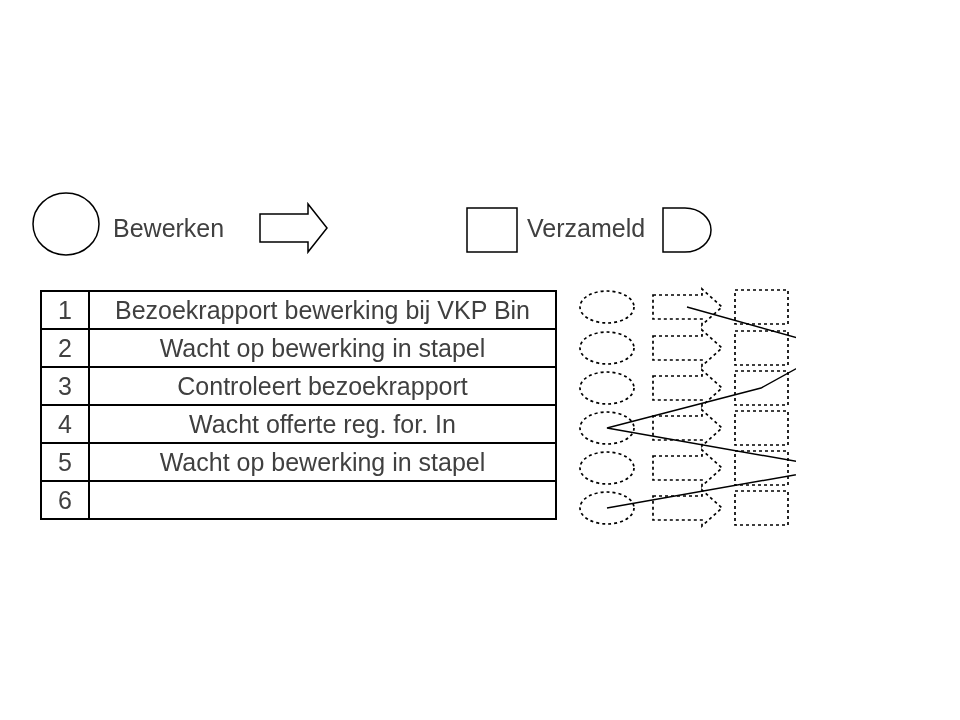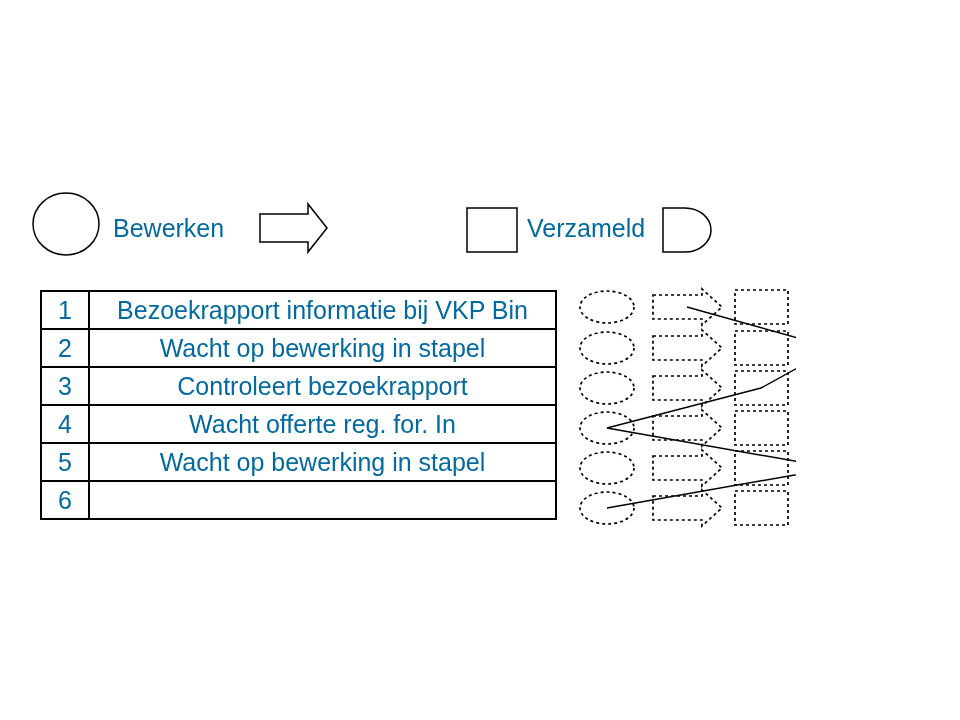--- a/index.html
+++ b/index.html
@@ -1,18 +1,18 @@
 <!DOCTYPE html>
 <html><head>
 <meta charset="utf-8">
 <style>
   html,body{margin:0;padding:0;background:#ffffff;}
   .canvas{
     position:relative;width:796px;height:720px;background:#ffffff;
-    font-family:"Liberation Sans",sans-serif;color:#0369a1;overflow:hidden;
+    font-family:"Liberation Sans",sans-serif;color:#404040;overflow:hidden;
   }
   svg.overlay{position:absolute;left:0;top:0;}
   .legend-label{
     position:absolute;font-size:25px;line-height:30px;white-space:nowrap;
   }
   .steps{
     position:absolute;left:40px;top:290px;width:517px;
     border:2px solid #000;box-sizing:border-box;background:#fff;
   }
   .steps .row{display:flex;height:36px;border-top:2px solid #000;}
@@ -76,21 +76,21 @@
 
     <polyline id="flow-line" fill="none" stroke="#000" stroke-width="1.4" points="687,307 834,348 761,388 607,428 834,468 607,508"></polyline>
   </svg>
 
   <div class="legend-label" style="left:113px;top:213px">Bewerken</div>
   <div class="legend-label" style="left:527px;top:213px">Verzameld</div>
 
   <div class="steps">
     <div class="row">
       <div class="nr">1</div>
-      <div class="desc">Bezoekrapport informatie bij VKP Bin</div>
+      <div class="desc">Bezoekrapport bewerking bij VKP Bin</div>
     </div>
     <div class="row">
       <div class="nr">2</div>
       <div class="desc">Wacht op bewerking in stapel</div>
     </div>
     <div class="row">
       <div class="nr">3</div>
       <div class="desc">Controleert bezoekrapport</div>
     </div>
     <div class="row">

